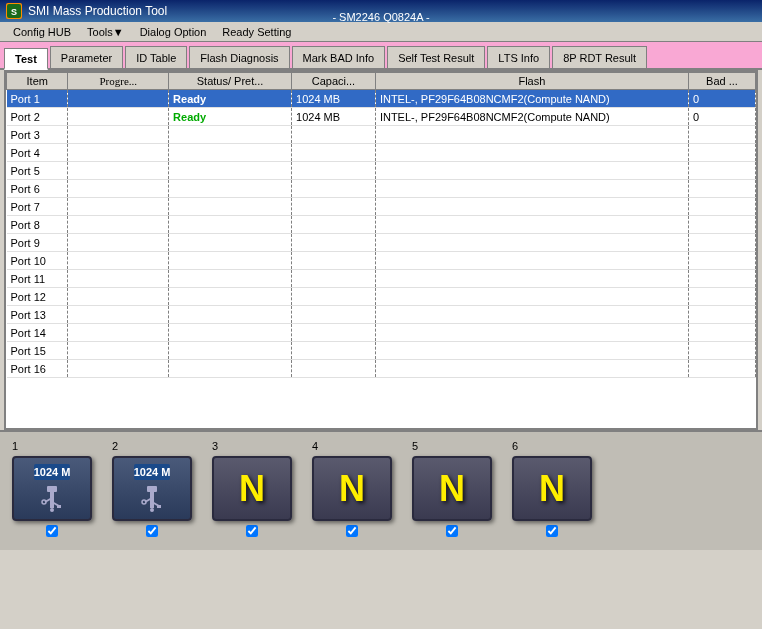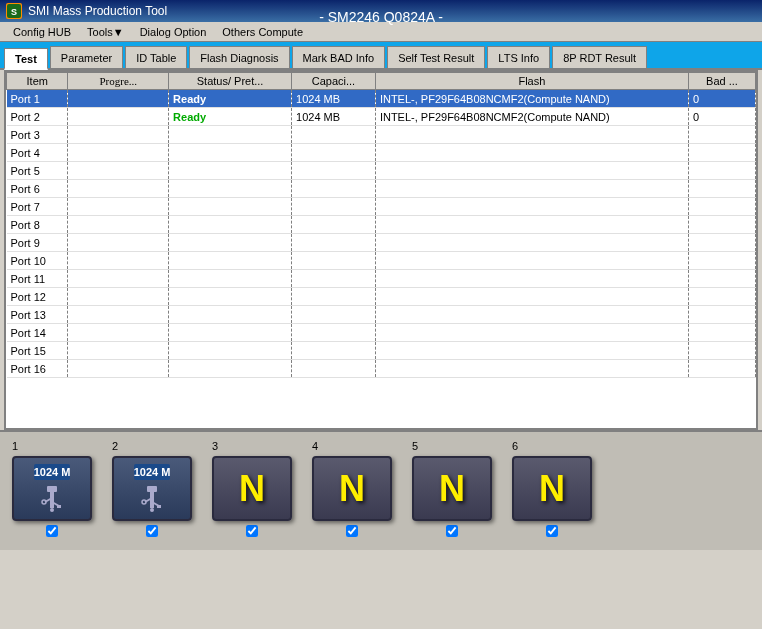--- a/index.html
+++ b/index.html
@@ -28,21 +28,21 @@
       background: #ff8c00;
       border-radius: 2px;
       display: flex;
       align-items: center;
       justify-content: center;
       font-size: 9px;
       color: white;
       font-weight: bold;
     }
     #title-center {
-      font-size: 14px;
+      font-size: 11px;
       position: absolute;
       left: 50%;
       transform: translateX(-50%);
       margin-top: 11px;
     }
 
     
     #menu-bar {
       background: #d4d0c8;
       padding: 2px 5px;
@@ -53,21 +53,21 @@
     }
     .menu-item {
       padding: 2px 8px;
       cursor: pointer;
       font-size: 11px;
       color: #000;
     }
 
     
     #tab-bar {
-      background: #0ea5e9;
+      background: #f9a8d4;
       display: flex;
       align-items: flex-end;
       padding: 4px 4px 0 4px;
       border-bottom: 2px solid #808080;
     }
     .tab {
       padding: 3px 10px;
       border: 1px solid #808080;
       border-bottom: none;
       background: #d4d0c8;
@@ -237,21 +237,21 @@
       </svg>
     </div>
     <span>SMI Mass Production Tool</span>
     <span id="title-center">- SM2246 Q0824A -</span>
   </div>
 
   <div id="menu-bar">
     <span class="menu-item">Config HUB</span>
     <span class="menu-item">Tools▼</span>
     <span class="menu-item">Dialog Option</span>
-    <span class="menu-item">Others Compute</span>
+    <span class="menu-item">Ready Setting</span>
   </div>
 
   <div id="content-wrapper">
 
     <div id="tab-bar">
       <div class="tab active">Test</div>
       <div class="tab">Parameter</div>
       <div class="tab">ID Table</div>
       <div class="tab">Flash Diagnosis</div>
       <div class="tab">Mark BAD Info</div>

